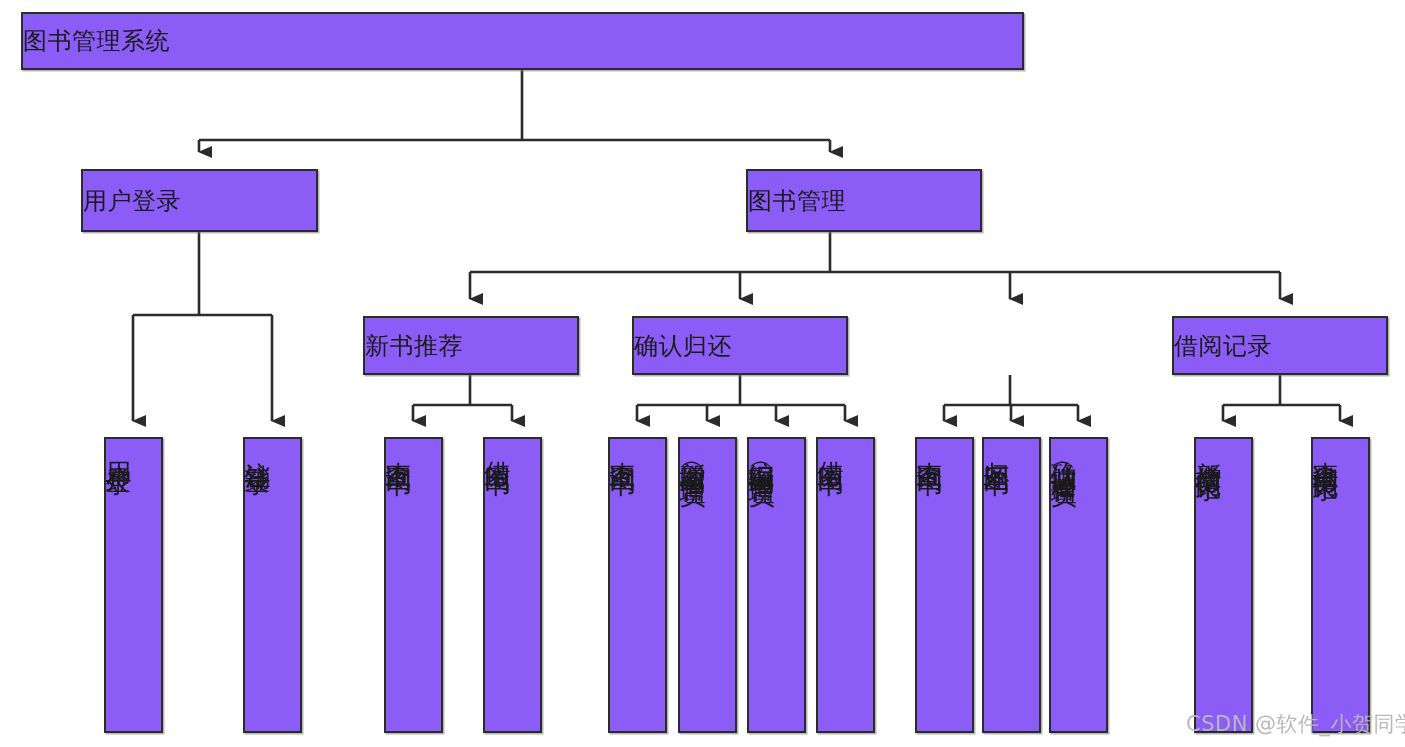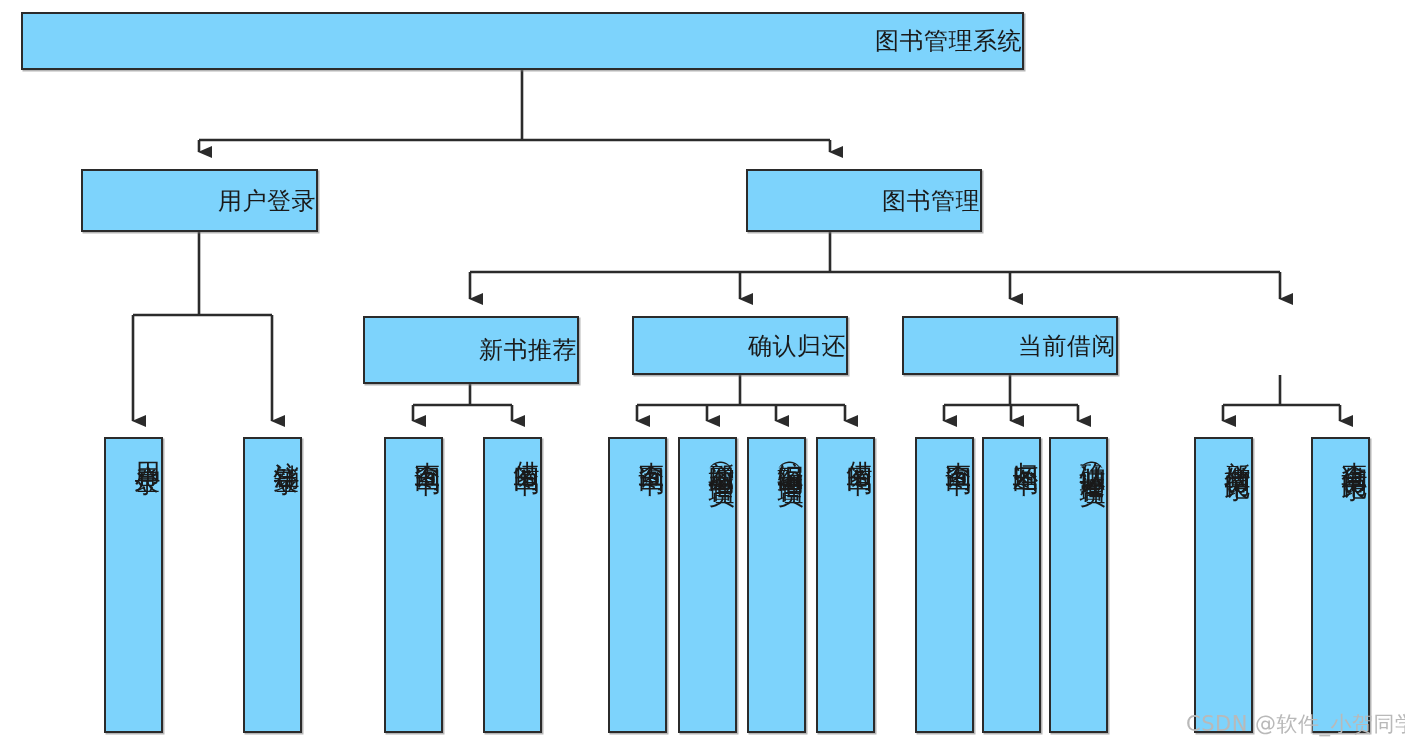--- a/index.html
+++ b/index.html
@@ -22,25 +22,25 @@
   }
   svg.canvas {
     position: absolute;
     left: 0; top: 0;
     width: 1405px;
     height: 747px;
   }
   .node-box {
     position: absolute;
     box-sizing: border-box;
-    background: #7dd3fc;
+    background: #8b5cf6;
     border: 2px solid #2b2b2b;
     display: flex;
     align-items: center;
-    justify-content: flex-end;
+    justify-content: flex-start;
     box-shadow: 1.5px 1.5px 0 rgba(120,120,120,0.55);
   }
   .node-label {
     font-family: "DejaVu Sans", "Liberation Sans", sans-serif;
     color: #1a1a1a;
     line-height: 1.0;
     white-space: pre;
     text-align: center;
   }
   .horiz .node-label {
@@ -130,32 +130,32 @@
   </div>
 
   <div class="node-box horiz" style="left:81px; top:169px; width:237px; height:63px;">
     <span class="node-label">用户登录</span>
   </div>
 
   <div class="node-box horiz" style="left:712px; top:169px; width:236px; height:63px;margin-left:34px;">
     <span class="node-label">图书管理</span>
   </div>
 
-  <div class="node-box horiz" style="left:363px; top:316px; width:216px; height:68px;">
+  <div class="node-box horiz" style="left:363px; top:316px; width:216px; height:59px;">
     <span class="node-label">新书推荐</span>
   </div>
 
   <div class="node-box horiz" style="left:632px; top:316px; width:216px; height:59px;">
     <span class="node-label">确认归还</span>
   </div>
 
-  <div class="node-box horiz" style="left:902px; top:316px; width:216px; height:59px;">
-    <span class="node-label">当前借阅</span>
-  </div>
-
+
+  <div class="node-box horiz" style="left:1172px; top:316px; width:216px; height:59px;">
+    <span class="node-label">借阅记录</span>
+  </div>
 
   <div class="node-box vert" style="left:104px; top:437px; width:59px; height:296px;">
     <span class="node-label">用户登录</span>
   </div>
 
   <div class="node-box vert" style="left:243px; top:437px; width:59px; height:296px;">
     <span class="node-label">注销登录</span>
   </div>
 
   <div class="node-box vert" style="left:384px; top:437px; width:59px; height:296px;">

